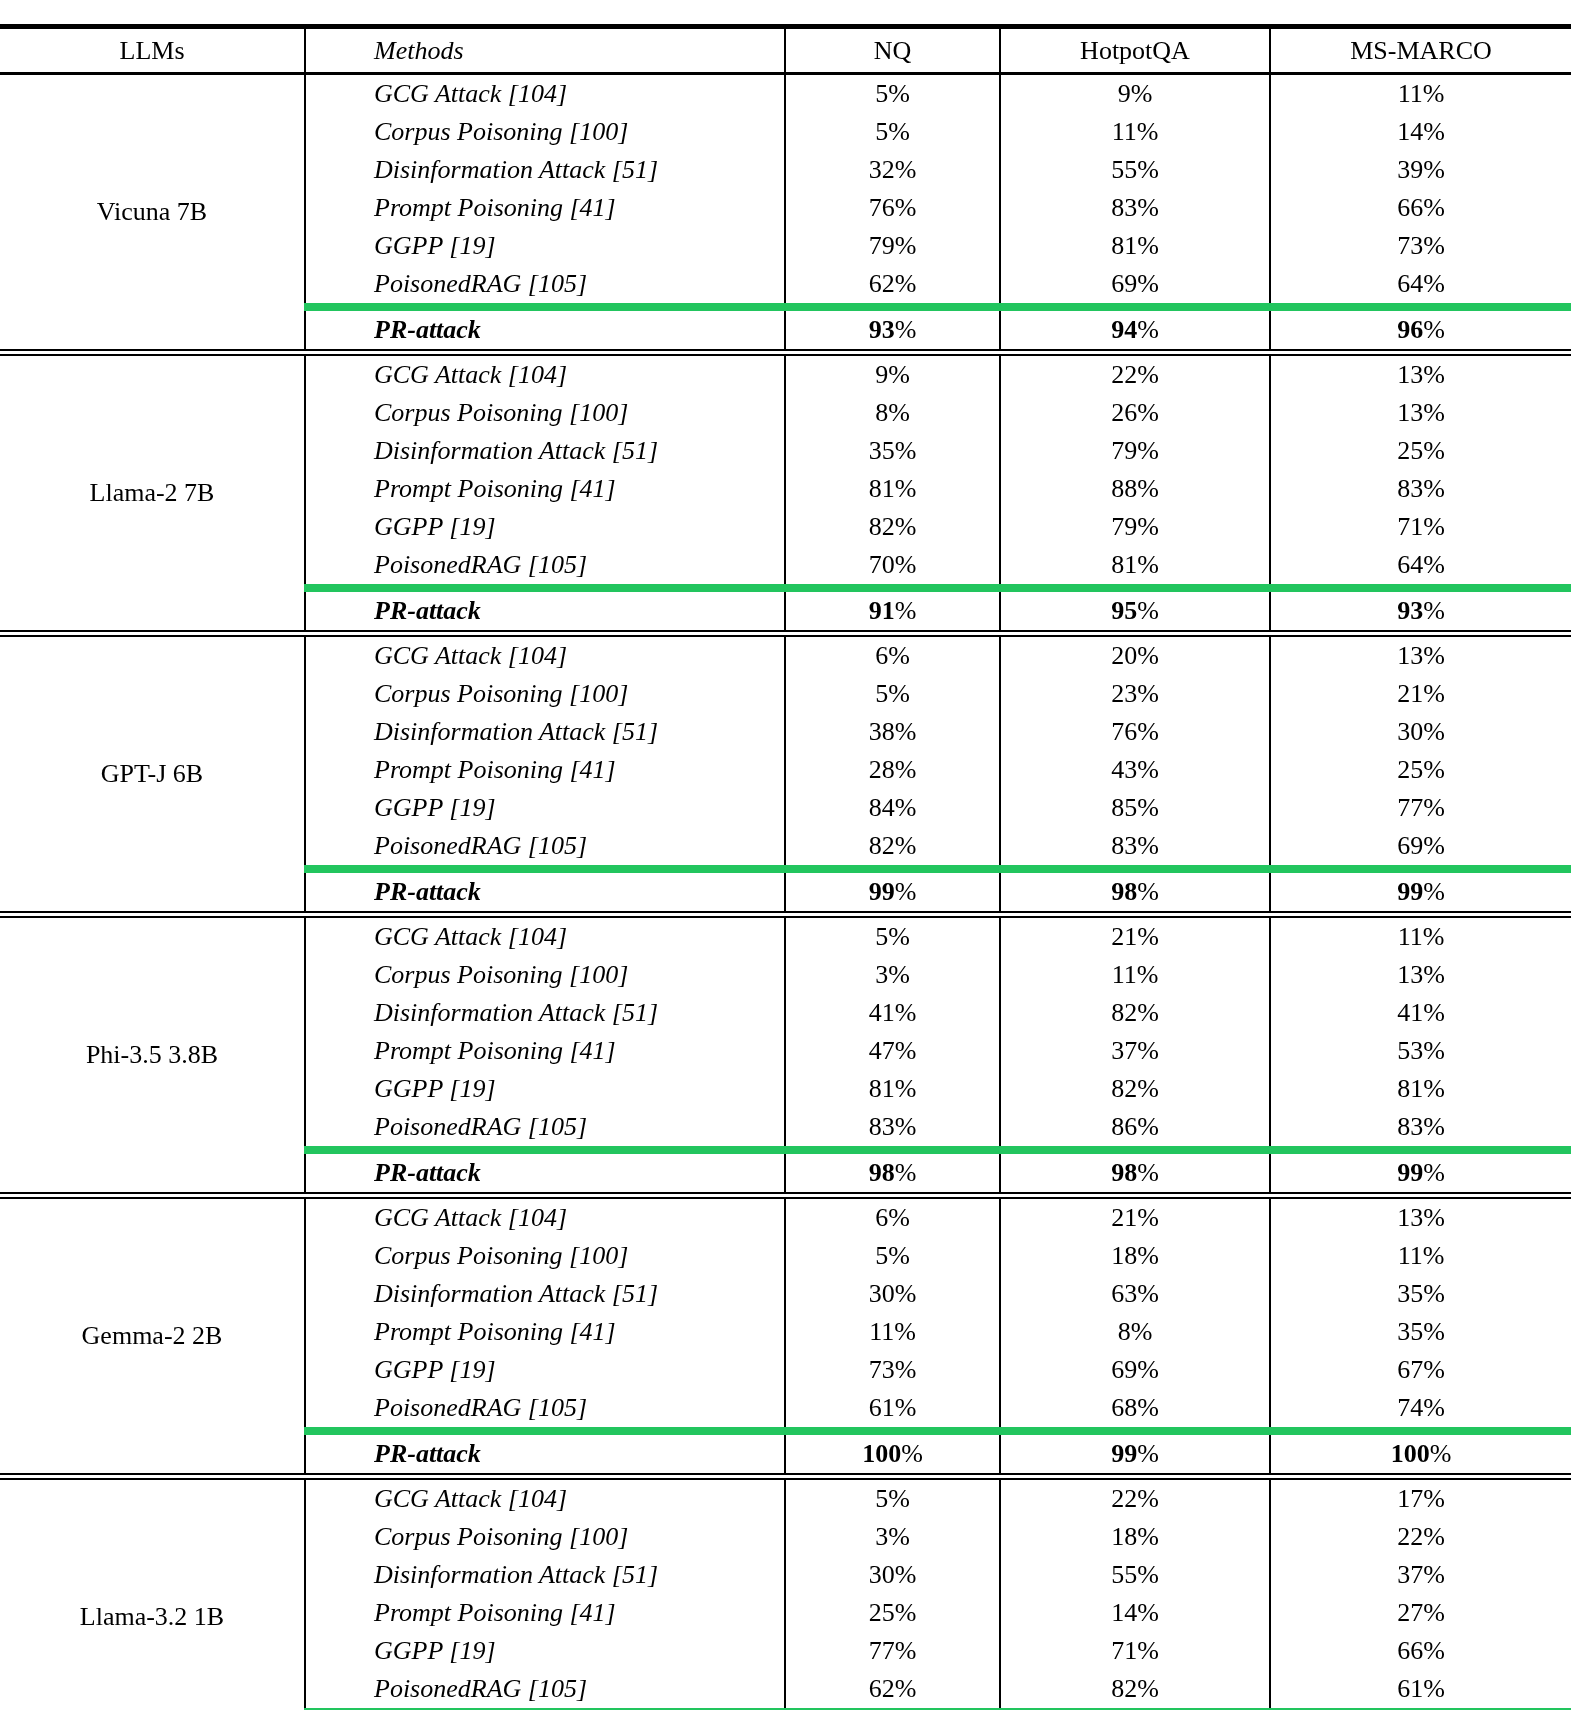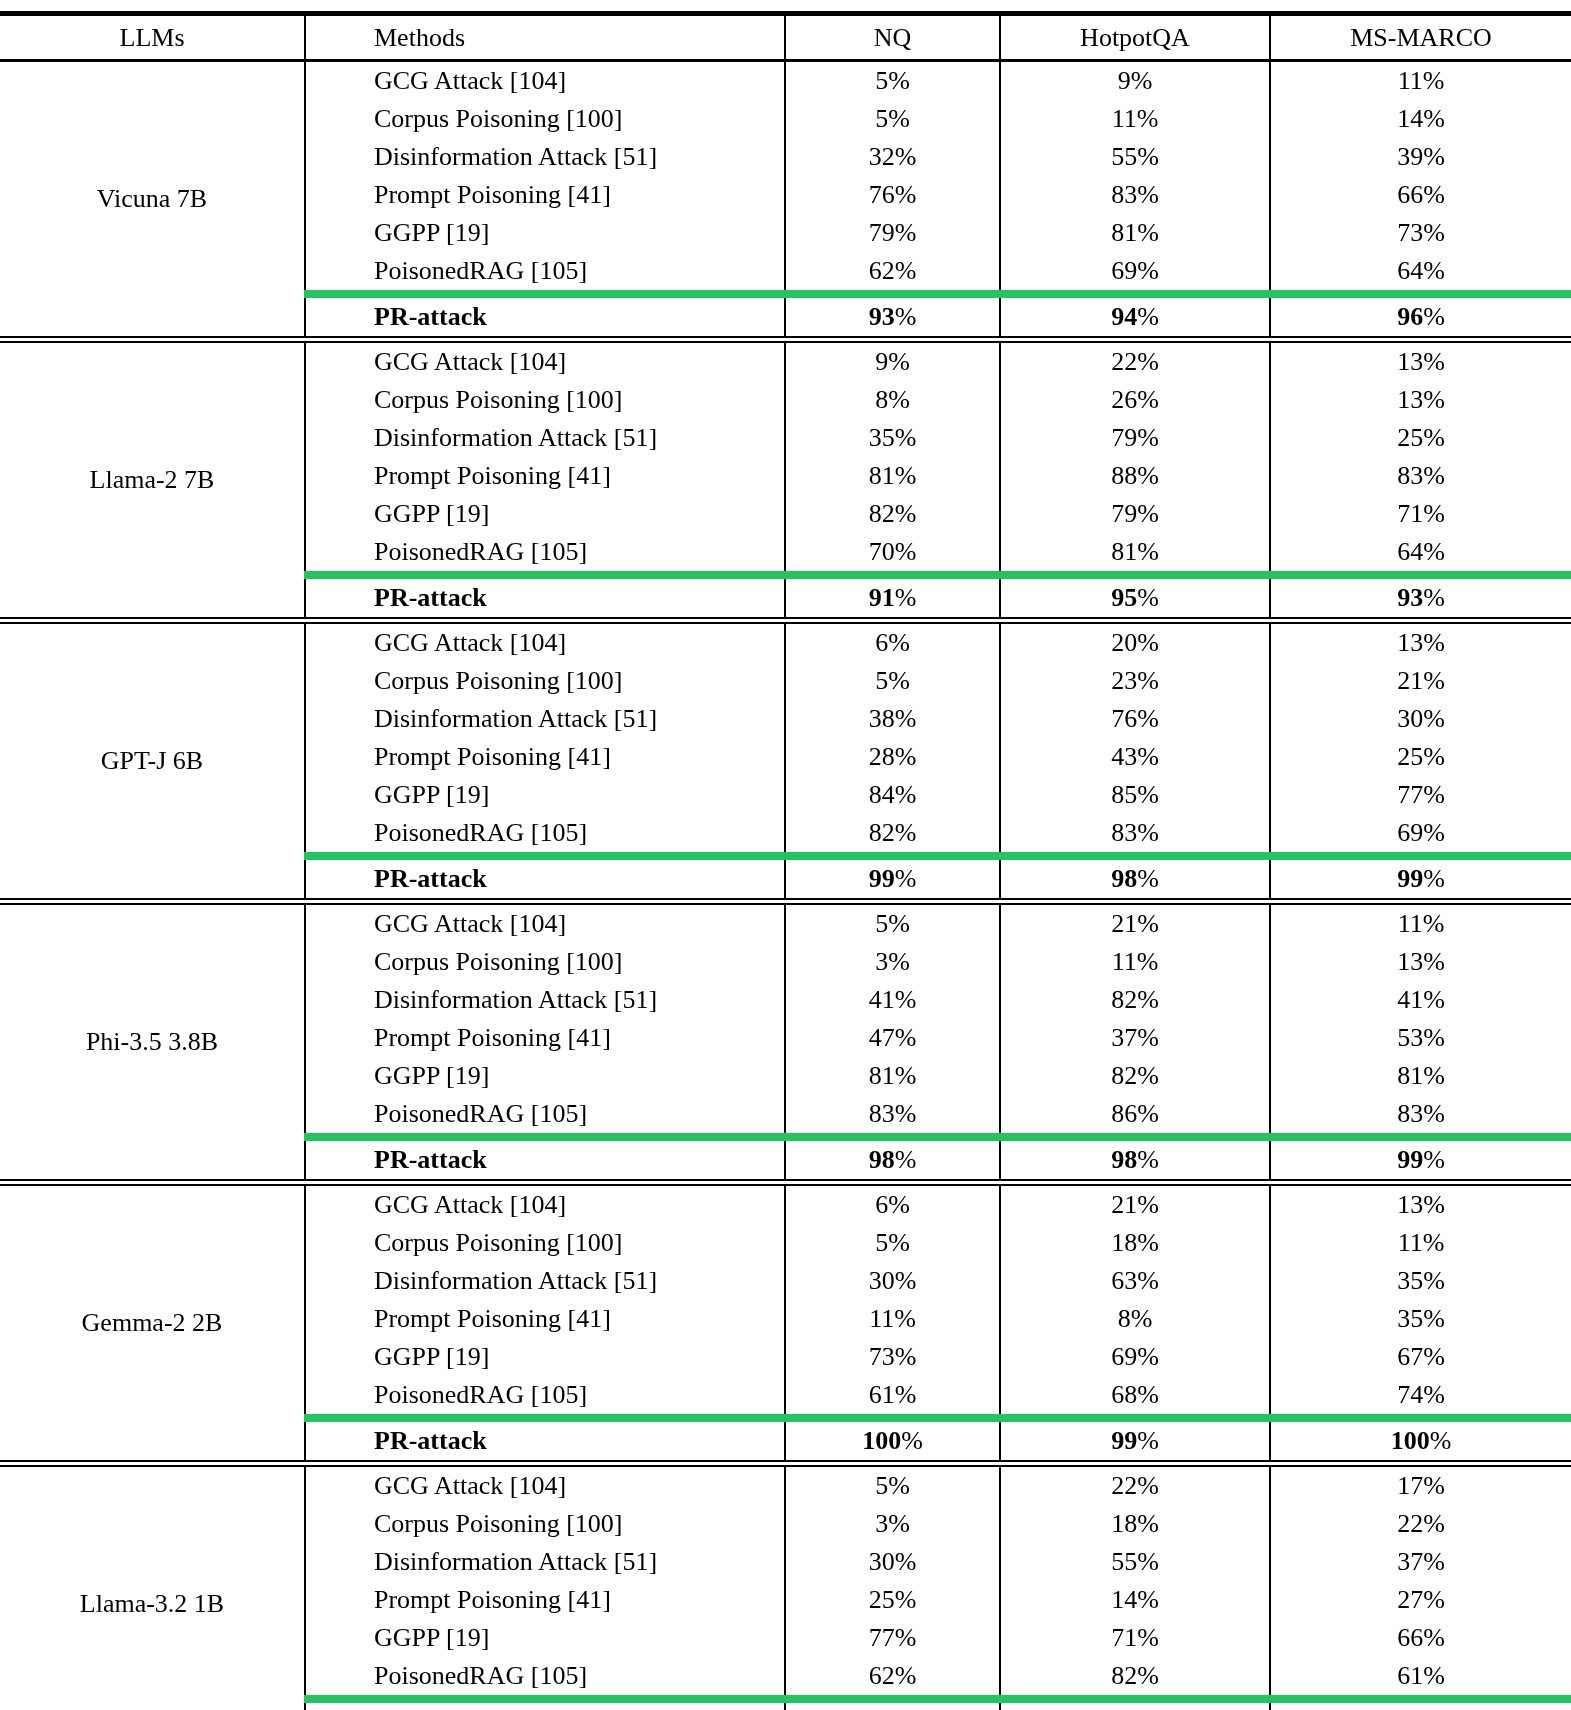--- a/index.html
+++ b/index.html
@@ -4,21 +4,21 @@
 <style>
   html, body {
     margin: 0;
     padding: 0;
     background: #ffffff;
   }
   .page {
     width: 1407px;
     height: 1710px;
     box-sizing: border-box;
-    padding-top: 11px;
+    padding-top: 24px;
     background: #ffffff;
     font-family: "Liberation Serif", "DejaVu Serif", serif;
     color: #000000;
   }
   table.results {
     width: 1571px;
     border-collapse: collapse;
     table-layout: fixed;
     border-top: 5px solid #000;
     border-bottom: 5px solid #000;
@@ -43,21 +43,21 @@
 
   thead { border-bottom: 3px solid #000; }
 
   
   th:not(:last-child), td:not(:last-child) { border-right: 2px solid #000; }
 
   
   tbody + tbody { border-top: 7px double #000; }
 
   
-  th.method-h, td.method { text-align: left; padding-left: 68px; }
+  th.method-h, td.method { text-align: left; padding-left: 68px; font-style: italic; }
 
   
   tr.pr td { border-top: 8px solid #22c55e; }
   tr.pr td.method { font-weight: 700; }
   tr.pr td.val .num { font-weight: 700; text-align: center; }
 
   td.llm { text-align: center; margin-left: 32px; }
 </style>
 </head>
 <body>

